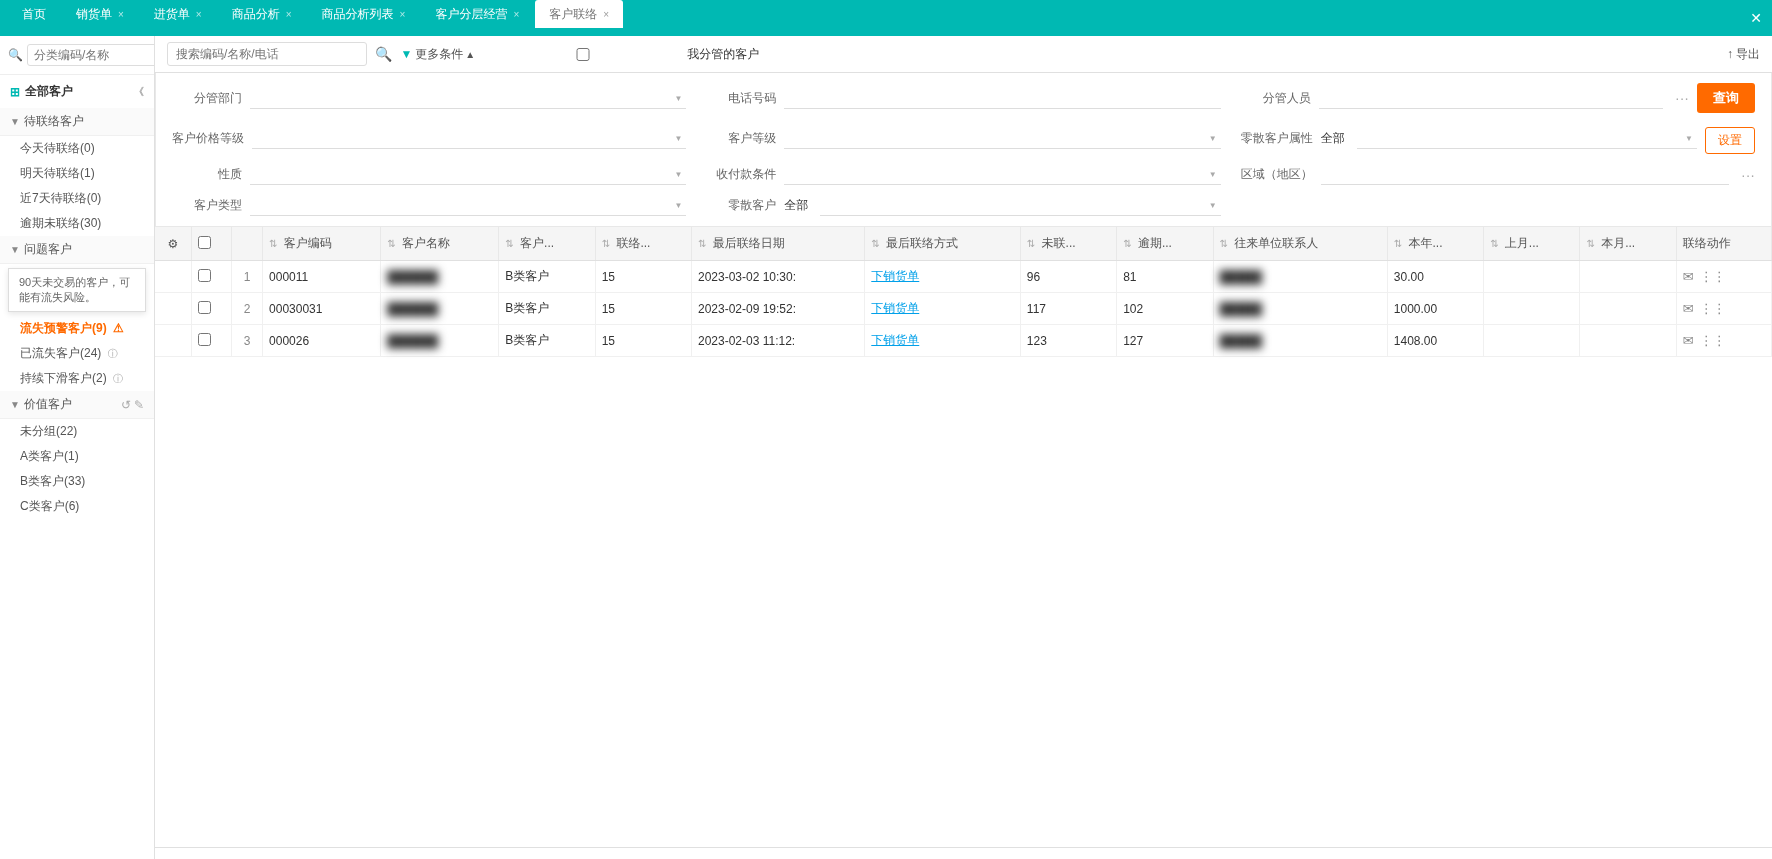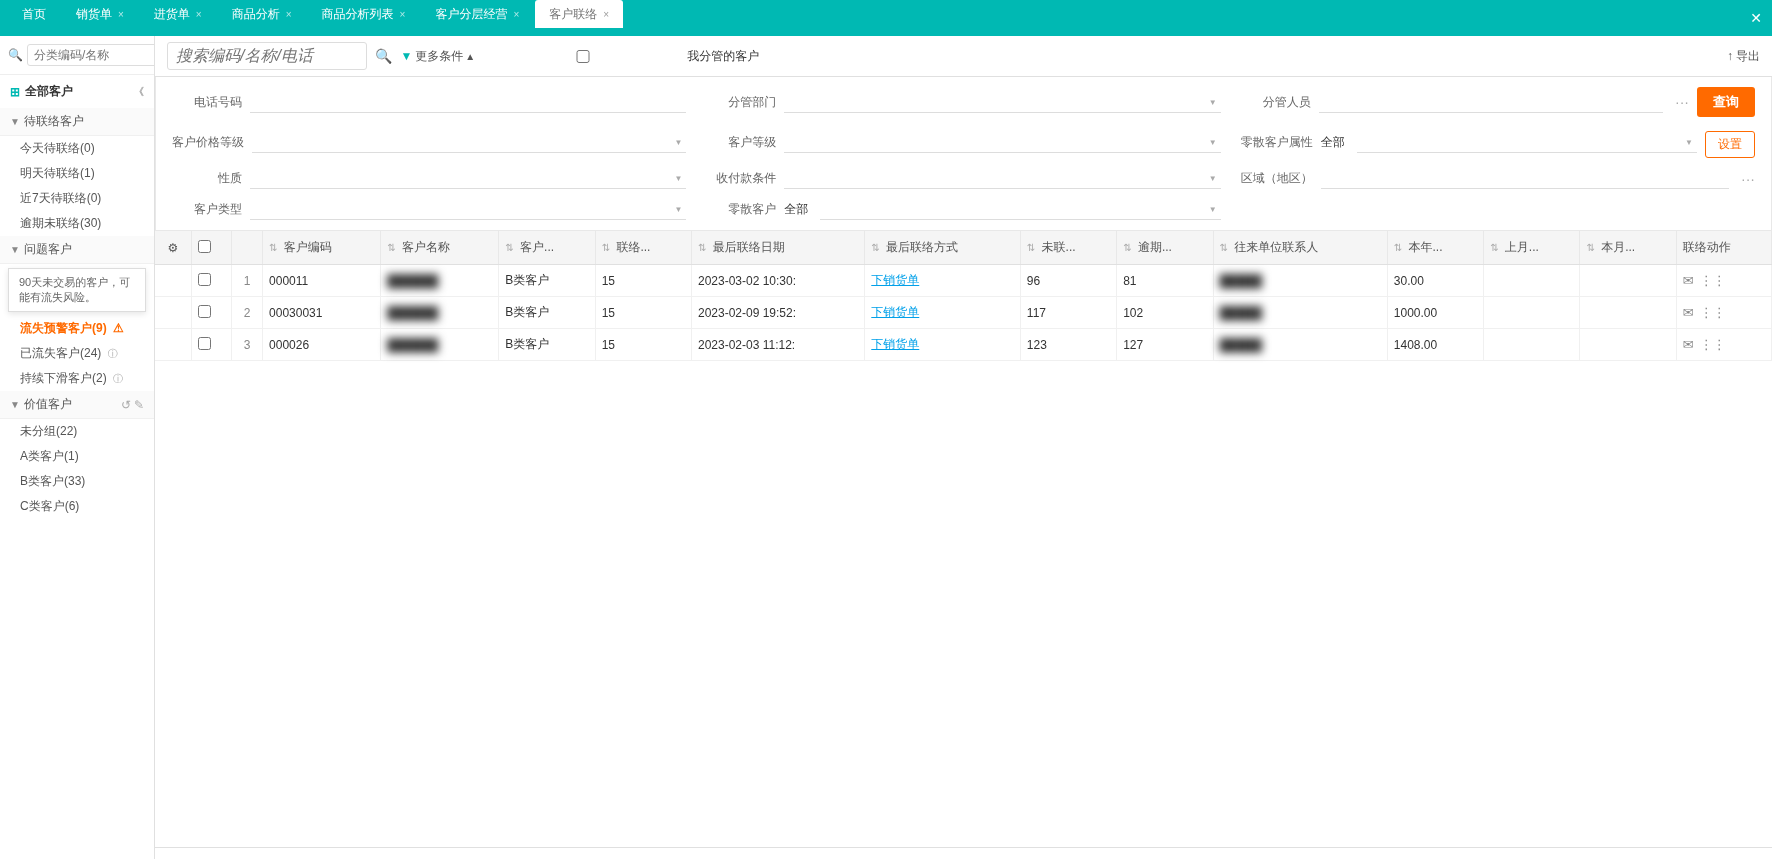--- a/index.html
+++ b/index.html
@@ -70,21 +70,21 @@
     
     .content-area { flex: 1; display: flex; flex-direction: column; overflow: hidden; }
 
     
     .toolbar {
       display: flex; align-items: center; background: white; padding: 6px 12px;
       border-bottom: 1px solid #e0e0e0; gap: 8px;
     }
     .toolbar input {
       border: 1px solid #ddd; border-radius: 3px; padding: 4px 8px;
-      font-size: 16px; width: 200px; outline: none; font-style: italic;
+      font-size: 12px; width: 200px; outline: none;
     }
     .toolbar-search-btn {
       background: none; border: none; cursor: pointer; color: #ff6a00; font-size: 14px;
     }
     .toolbar-filter {
       display: flex; align-items: center; cursor: pointer; color: #555; font-size: 12px;
     }
     .toolbar-filter .filter-icon { margin-right: 3px; color: #00b9b3; }
     .toolbar-checkbox { display: flex; align-items: center; gap: 4px; cursor: pointer; font-size: 12px; }
     .toolbar-export {
@@ -285,28 +285,28 @@
       </label>
       <div class="toolbar-export">
         <span>↑</span>
         <span>导出</span>
       </div>
     </div>
 
     <div class="filter-panel">
 
       <div class="filter-row">
+        <span class="filter-label">分管部门</span>
+        <div class="filter-select-wrapper">
+          <select class="filter-select"></select>
+        </div>
+      </div>
+      <div class="filter-row">
         <span class="filter-label">电话号码</span>
         <input type="text" class="filter-input" style="">
-      </div>
-      <div class="filter-row">
-        <span class="filter-label">分管部门</span>
-        <div class="filter-select-wrapper">
-          <select class="filter-select"></select>
-        </div>
       </div>
       <div class="filter-row">
         <span class="filter-label">分管人员</span>
         <input type="text" class="filter-input" style="flex: 1 1 0%;">
         <span class="filter-more-btn">···</span>
         <button class="query-btn">
           <span>查询</span>
         </button>
       </div>
 

